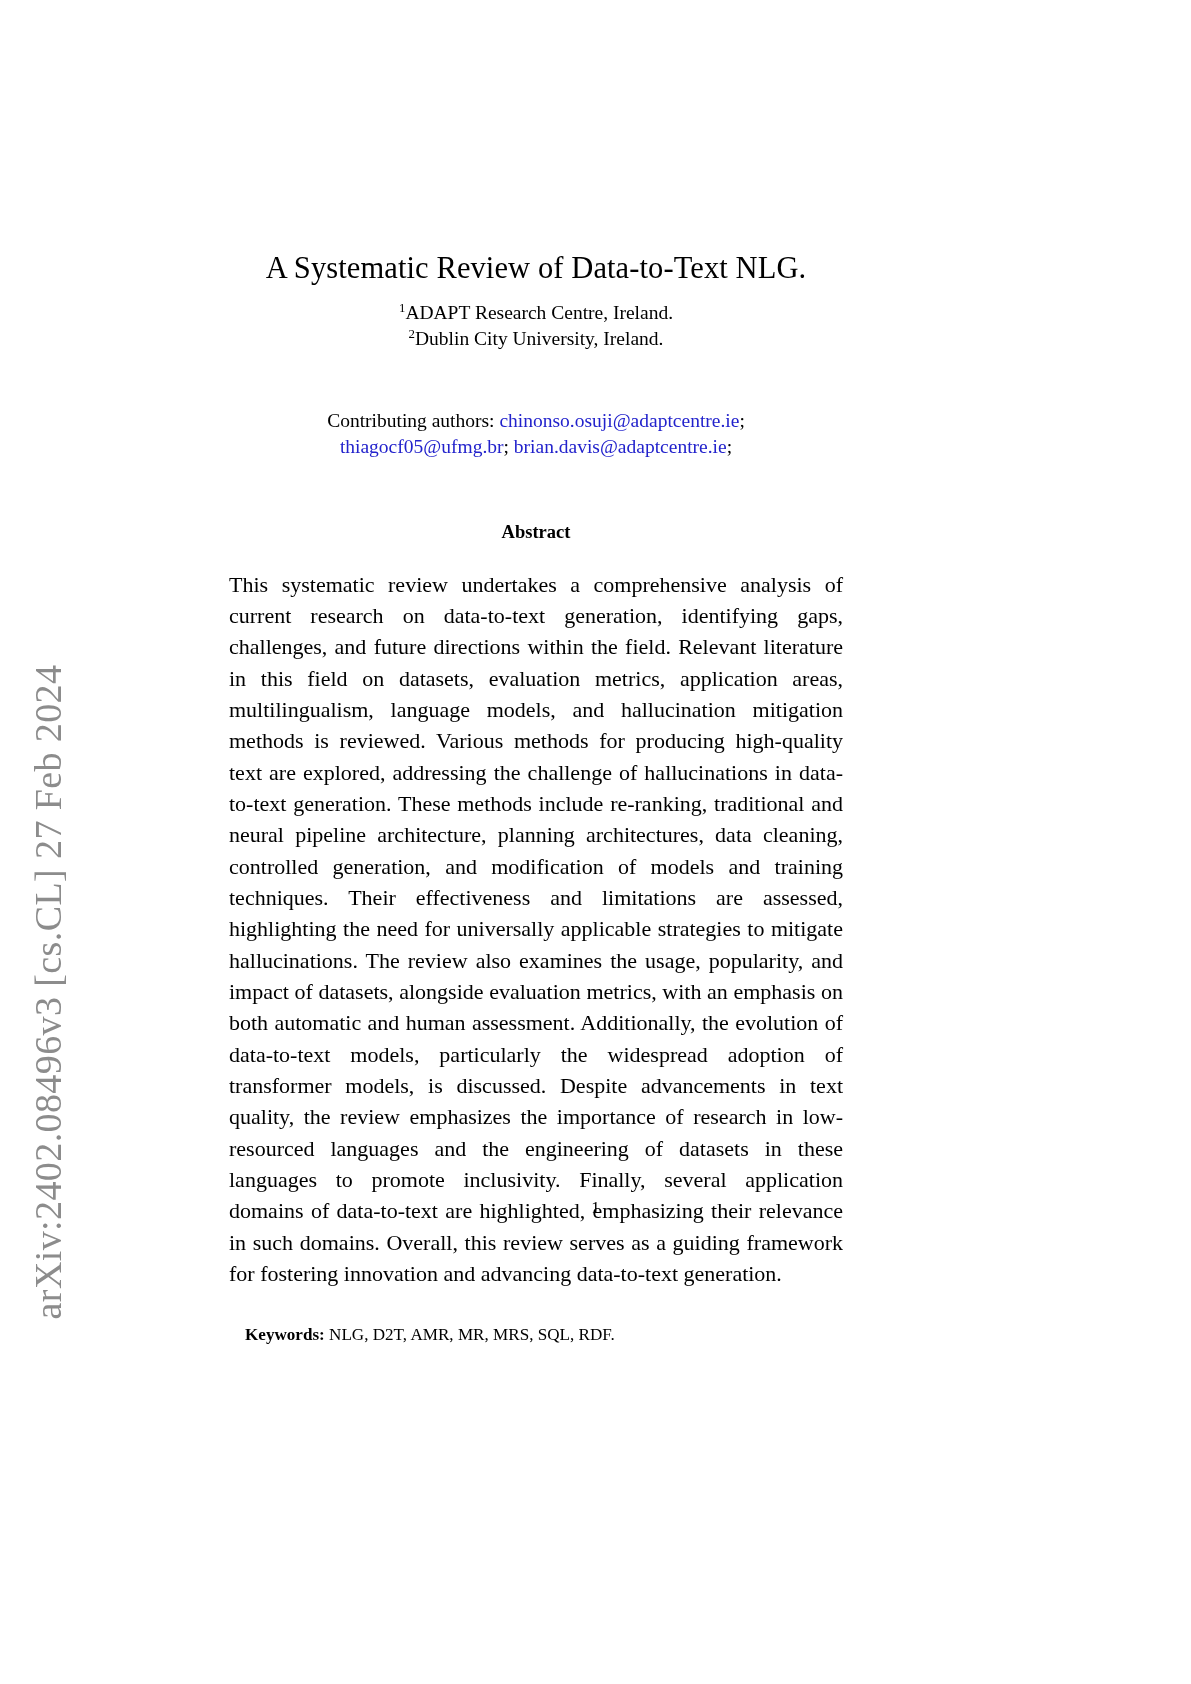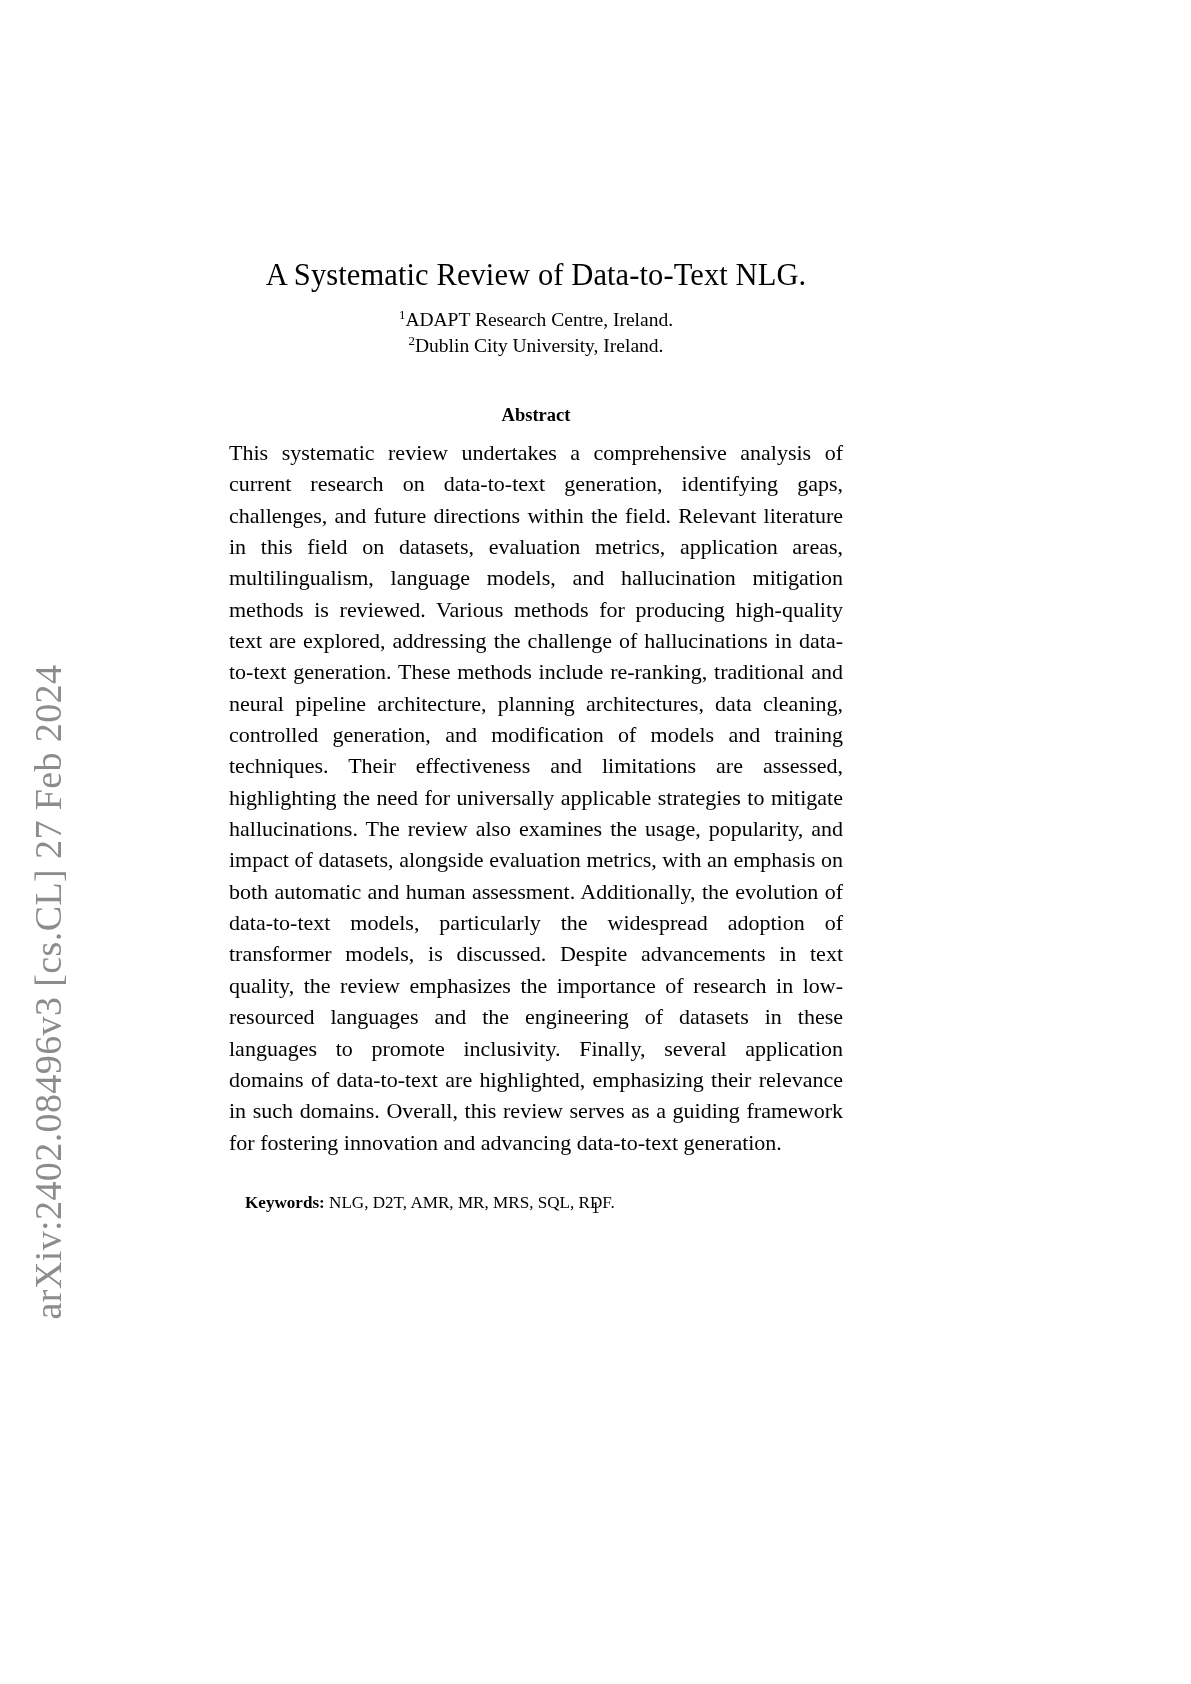--- a/index.html
+++ b/index.html
@@ -39,21 +39,21 @@
     color: #8c8c8c;
     letter-spacing: 0.4px;
     white-space: nowrap;
     margin-left: -300px;
   }
 
   
   .content {
     position: absolute;
     left: 229px;
-    top: 16px;
+    top: 9px;
     width: 614px;
   }
 
   .doc-title {
     margin: 0;
     padding-top: 240px;
     font-weight: normal;
     font-size: 30.5px;
     line-height: 1.25;
     text-align: center;
@@ -96,21 +96,21 @@
     font-size: 19.5px;
     line-height: 1.35;
   }
   .contributing .cline { display: block; }
   .mail {
     color: #2222cc;
     text-decoration: none;
   }
 
   .abstract-head {
-    margin: 0;
+    margin: 15px;
     padding-top: 46px;
     text-align: center;
     font-size: 18.5px;
     font-weight: bold;
   }
 
   .abstract-body {
     margin: 0;
     padding-top: 11px;
     font-size: 22px;
@@ -150,20 +150,26 @@
   <div class="content">
 
     <h1 class="doc-title">A Systematic Review of Data-to-Text NLG.</h1>
 
 
     <p class="affiliations">
       <span class="aff-line"><span class="aff-mark">1</span><span>ADAPT Research Centre, Ireland.</span></span>
       <span class="aff-line"><span class="aff-mark">2</span><span>Dublin City University, Ireland.</span></span>
     </p>
 
+    <p class="contributing">
+      <span class="cline"><span>Contributing authors:</span>
+        <a class="mail" href="#">chinonso.osuji@adaptcentre.ie</a><span>;</span></span>
+      <span class="cline"><a class="mail" href="#">thiagocf05@ufmg.br</a><span>;</span>
+        <a class="mail" href="#">brian.davis@adaptcentre.ie</a><span>;</span></span>
+    </p>
 
     <h2 class="abstract-head">Abstract</h2>
 
     <p class="abstract-body">This systematic review undertakes a comprehensive analysis of current research on data-to-text generation, identifying gaps, challenges, and future directions within the field. Relevant literature in this field on datasets, evaluation metrics, application areas, multilingualism, language models, and hallucination mitigation methods is reviewed. Various methods for producing high-quality text are explored, addressing the challenge of hallucinations in data-to-text generation. These methods include re-ranking, traditional and neural pipeline architecture, planning architectures, data cleaning, controlled generation, and modification of models and training techniques. Their effectiveness and limitations are assessed, highlighting the need for universally applicable strategies to mitigate hallucinations. The review also examines the usage, popularity, and impact of datasets, alongside evaluation metrics, with an emphasis on both automatic and human assessment. Additionally, the evolution of data-to-text models, particularly the widespread adoption of transformer models, is discussed. Despite advancements in text quality, the review emphasizes the importance of research in low-resourced languages and the engineering of datasets in these languages to promote inclusivity. Finally, several application domains of data-to-text are highlighted, emphasizing their relevance in such domains. Overall, this review serves as a guiding framework for fostering innovation and advancing data-to-text generation.</p>
 
     <p class="keywords">
       <span class="kw-label">Keywords:</span>
       <span>NLG, D2T, AMR, MR, MRS, SQL, RDF.</span>
     </p>
 

